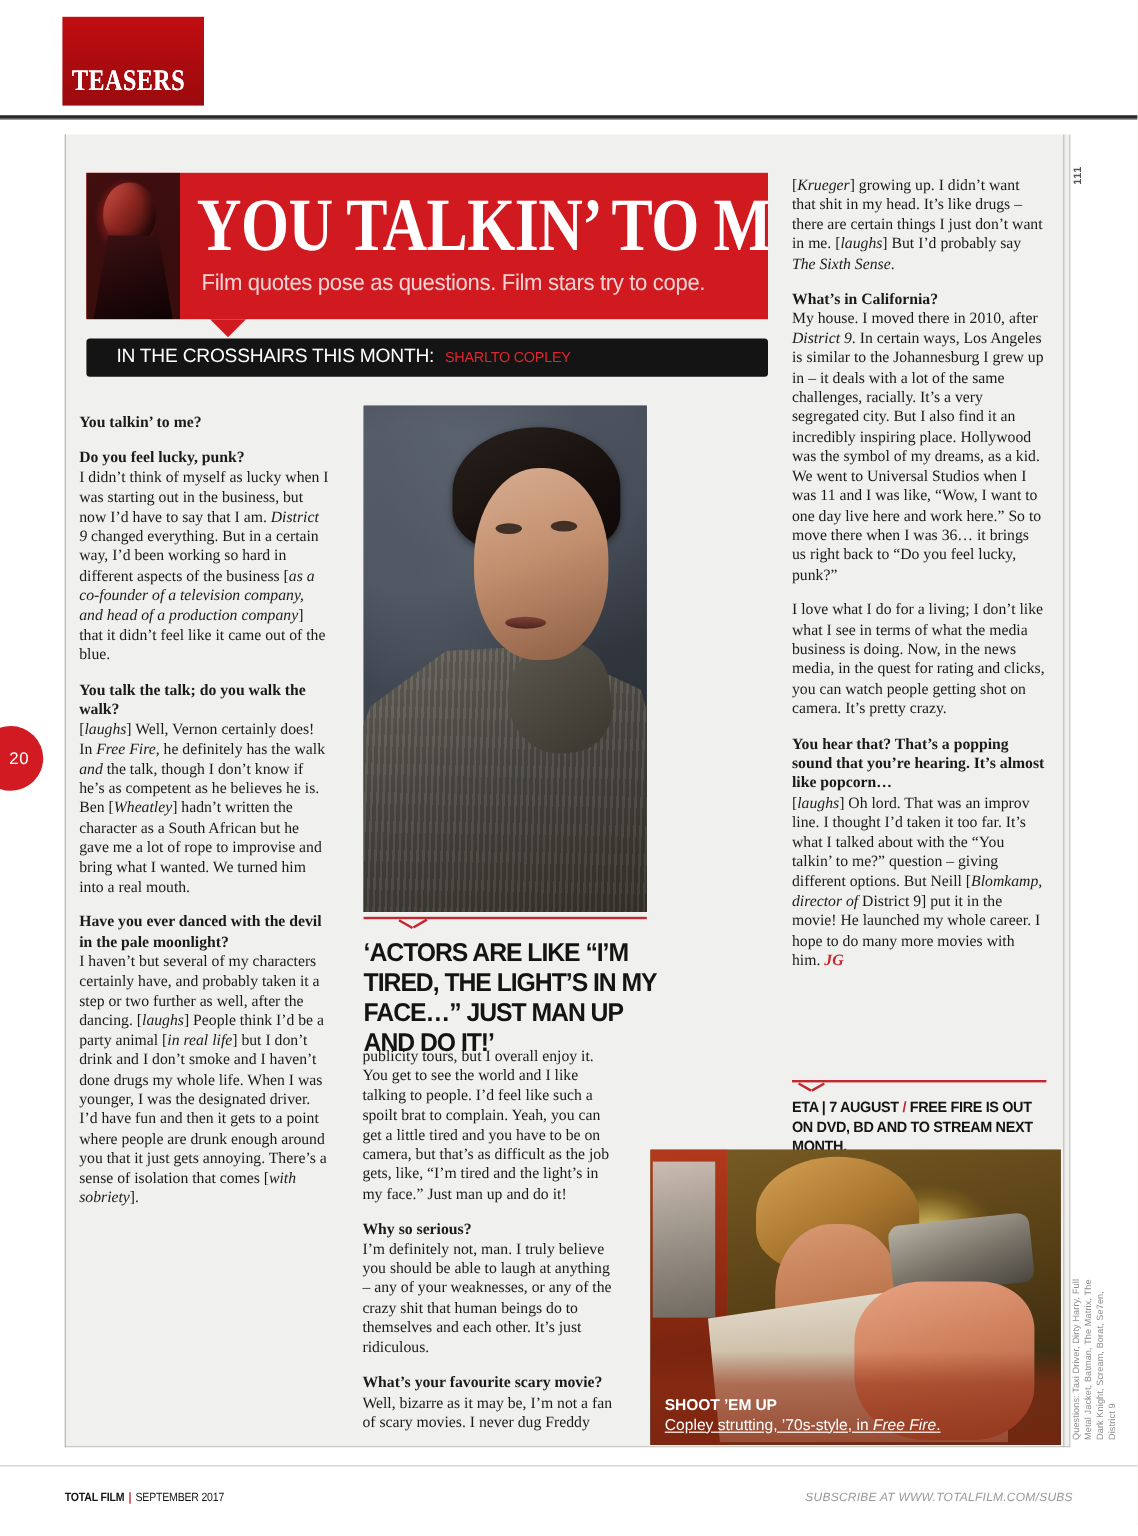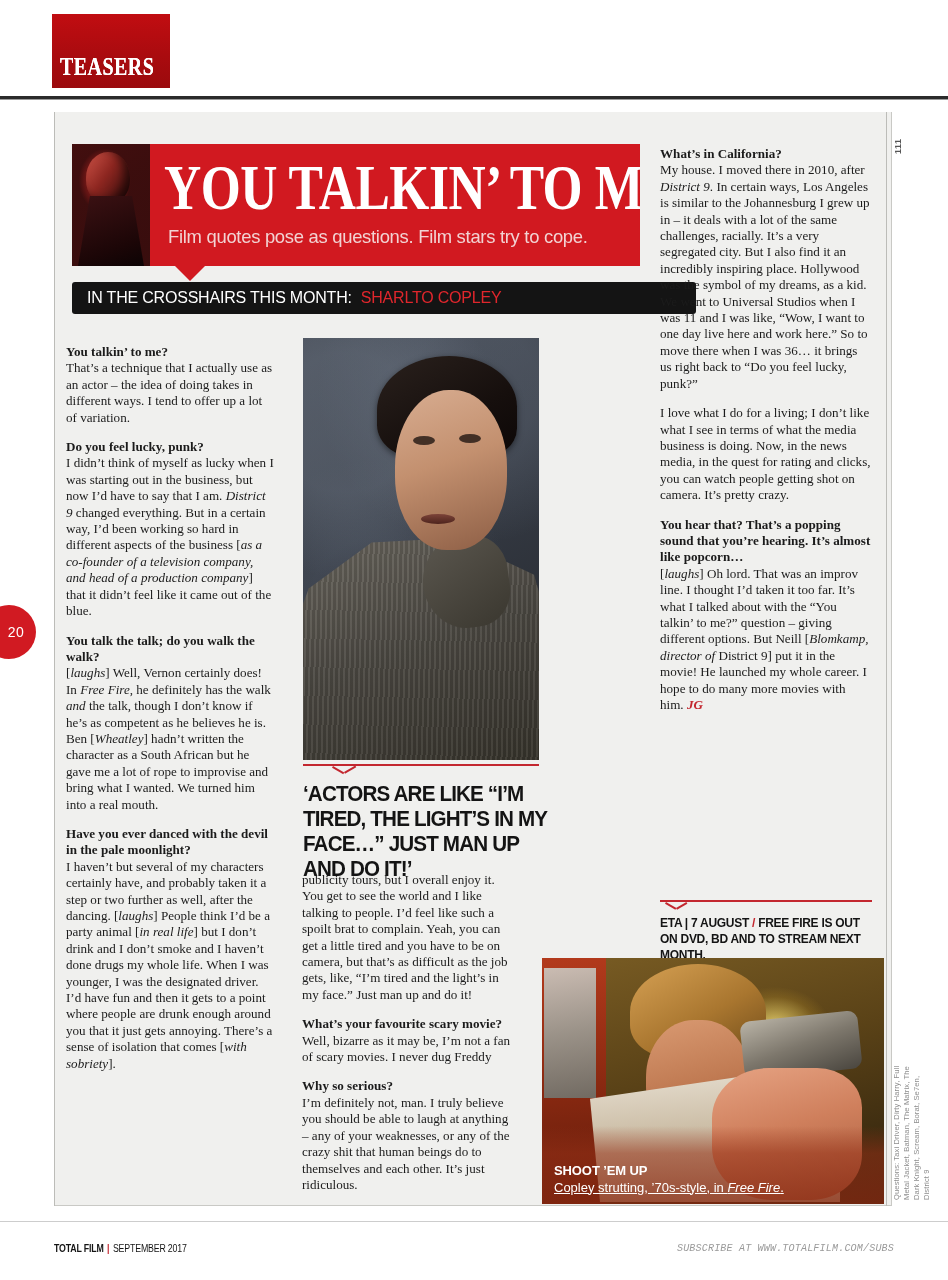--- a/index.html
+++ b/index.html
@@ -115,31 +115,31 @@
   .hero-notch{
     position:absolute; left:175px; top:266px;
     width:0; height:0;
     border-left:15px solid transparent;
     border-right:15px solid transparent;
     border-top:15px solid #d11920;
   }
 
   
   .crossbar{
-    position:absolute; left:72px; top:282px; width:624px; height:32px;
+    position:absolute; left:72px; top:282px; width:568px; height:32px;
     background:#141414; border-radius:3px;
-    display:flex; align-items:center; padding-left:15px;
+    display:flex; align-items:center; padding-left:25px;
   }
   .crossbar .ct{
     font-family:"Liberation Sans", sans-serif;
     font-size:16px; color:#ffffff; letter-spacing:-0.2px;
   }
   .crossbar .cn{
     font-family:"Liberation Sans", sans-serif;
-    font-size:16px; color:#e0262c; letter-spacing:-0.2px; margin-left:9px;
+    font-size:12px; color:#e0262c; letter-spacing:-0.2px; margin-left:9px;
   }
 
   
   .col{
     position:absolute;
     font-family:"Liberation Serif", serif;
     font-size:13.1px; line-height:16.4px; color:#1b1b1b;
     text-align:left;
   }
   .col .q{
@@ -346,21 +346,21 @@
     font-family:"Liberation Sans", sans-serif;
     font-size:10px; letter-spacing:-0.2px;
     transform:scaleX(0.88); transform-origin:left top;
     white-space:nowrap;
   }
   .footer-left .tf{ font-weight:bold; color:#141414; }
   .footer-left .bar{ color:#c3272f; font-weight:bold; margin:0 4px; }
   .footer-left .iss{ color:#141414; }
   .footer-right{
     position:absolute; right:54px; top:1243px;
-    font-family:Liberation Mono, monospace;
+    font-family:Liberation Sans, sans-serif;
     font-size:10px; font-style:italic; color:#9a9a9a;
     letter-spacing:0.2px; white-space:nowrap;
   }
 </style>
 </head>
 <body>
 
 <div class="teasers-tab">
   <div class="label">TEASERS</div>
 </div>
@@ -397,31 +397,32 @@
   <div class="mp-hair"></div>
   <div class="mp-face"></div>
   <div class="mp-mouth"></div>
 </div>
 
 <div class="pq-rule-top"></div>
 <div class="pq-chev"></div>
 <div class="pullquote">‘ACTORS ARE LIKE “I’M TIRED, THE LIGHT’S IN MY FACE…” JUST MAN UP AND DO IT!’</div>
 
 <div class="col col-1">
-    <div class="blk"><span class="q">You talkin’ to me?</span><span>That’s a technique that I actually use as an actor – the idea of doing takes in different ways. I tend to offer up a lot of variation.</span></div>
+    <div class="blk"><span class="q">You talkin’ to me?</span></div>
     <div class="blk"><span class="q">Do you feel lucky, punk?</span><span>I didn’t think of myself as lucky when I was starting out in the business, but now I’d have to say that I am. <em>District 9</em> changed everything. But in a certain way, I’d been working so hard in different aspects of the business [<em>as a co-founder of a television company, and head of a production company</em>] that it didn’t feel like it came out of the blue.</span></div>
     <div class="blk"><span class="q">You talk the talk; do you walk the walk?</span><span>[<em>laughs</em>] Well, Vernon certainly does! In <em>Free Fire</em>, he definitely has the walk <em>and</em> the talk, though I don’t know if he’s as competent as he believes he is. Ben [<em>Wheatley</em>] hadn’t written the character as a South African but he gave me a lot of rope to improvise and bring what I wanted. We turned him into a real mouth.</span></div>
     <div class="blk"><span class="q">Have you ever danced with the devil in the pale moonlight?</span><span>I haven’t but several of my characters certainly have, and probably taken it a step or two further as well, after the dancing. [<em>laughs</em>] People think I’d be a party animal [<em>in real life</em>] but I don’t drink and I don’t smoke and I haven’t done drugs my whole life. When I was younger, I was the designated driver. I’d have fun and then it gets to a point where people are drunk enough around you that it just gets annoying. There’s a sense of isolation that comes [<em>with sobriety</em>].</span></div>
   </div>
 <div class="col col-2">
     <div class="blk"><span>publicity tours, but I overall enjoy it. You get to see the world and I like talking to people. I’d feel like such a spoilt brat to complain. Yeah, you can get a little tired and you have to be on camera, but that’s as difficult as the job gets, like, “I’m tired and the light’s in my face.” Just man up and do it!</span></div>
+    <div class="blk"><span class="q">Why so serious?</span><span>I’m definitely not, man. I truly believe you should be able to laugh at anything – any of your weaknesses, or any of the crazy shit that human beings do to themselves and each other. It’s just ridiculous.</span></div>
     <div class="blk"><span class="q">What’s your favourite scary movie?</span><span>Well, bizarre as it may be, I’m not a fan of scary movies. I never dug Freddy</span></div>
-    <div class="blk"><span class="q">Why so serious?</span><span>I’m definitely not, man. I truly believe you should be able to laugh at anything – any of your weaknesses, or any of the crazy shit that human beings do to themselves and each other. It’s just ridiculous.</span></div>
   </div>
 <div class="col col-3">
+    <div class="blk"><span>[<em>Krueger</em>] growing up. I didn’t want that shit in my head. It’s like drugs – there are certain things I just don’t want in me. [<em>laughs</em>] But I’d probably say <em>The Sixth Sense</em>.</span></div>
     <div class="blk"><span class="q">What’s in California?</span><span>My house. I moved there in 2010, after <em>District 9</em>. In certain ways, Los Angeles is similar to the Johannesburg I grew up in – it deals with a lot of the same challenges, racially. It’s a very segregated city. But I also find it an incredibly inspiring place. Hollywood was the symbol of my dreams, as a kid. We went to Universal Studios when I was 11 and I was like, “Wow, I want to one day live here and work here.” So to move there when I was 36… it brings us right back to “Do you feel lucky, punk?”</span></div>
     <div class="blk"><span>I love what I do for a living; I don’t like what I see in terms of what the media business is doing. Now, in the news media, in the quest for rating and clicks, you can watch people getting shot on camera. It’s pretty crazy.</span></div>
     <div class="blk"><span class="q">You hear that? That’s a popping sound that you’re hearing. It’s almost like popcorn…</span><span>[<em>laughs</em>] Oh lord. That was an improv line. I thought I’d taken it too far. It’s what I talked about with the “You talkin’ to me?” question – giving different options. But Neill [<em>Blomkamp, director of</em> District 9] put it in the movie! He launched my whole career. I hope to do many more movies with him. <em style="color:#c3272f;font-weight:bold">JG</em></span></div>
   </div>
 
 <div class="eta-rule"></div>
 <div class="eta-chev"></div>
 <div class="eta-text">
   <span>ETA | 7 AUGUST</span>
   <span class="slash">/</span>

